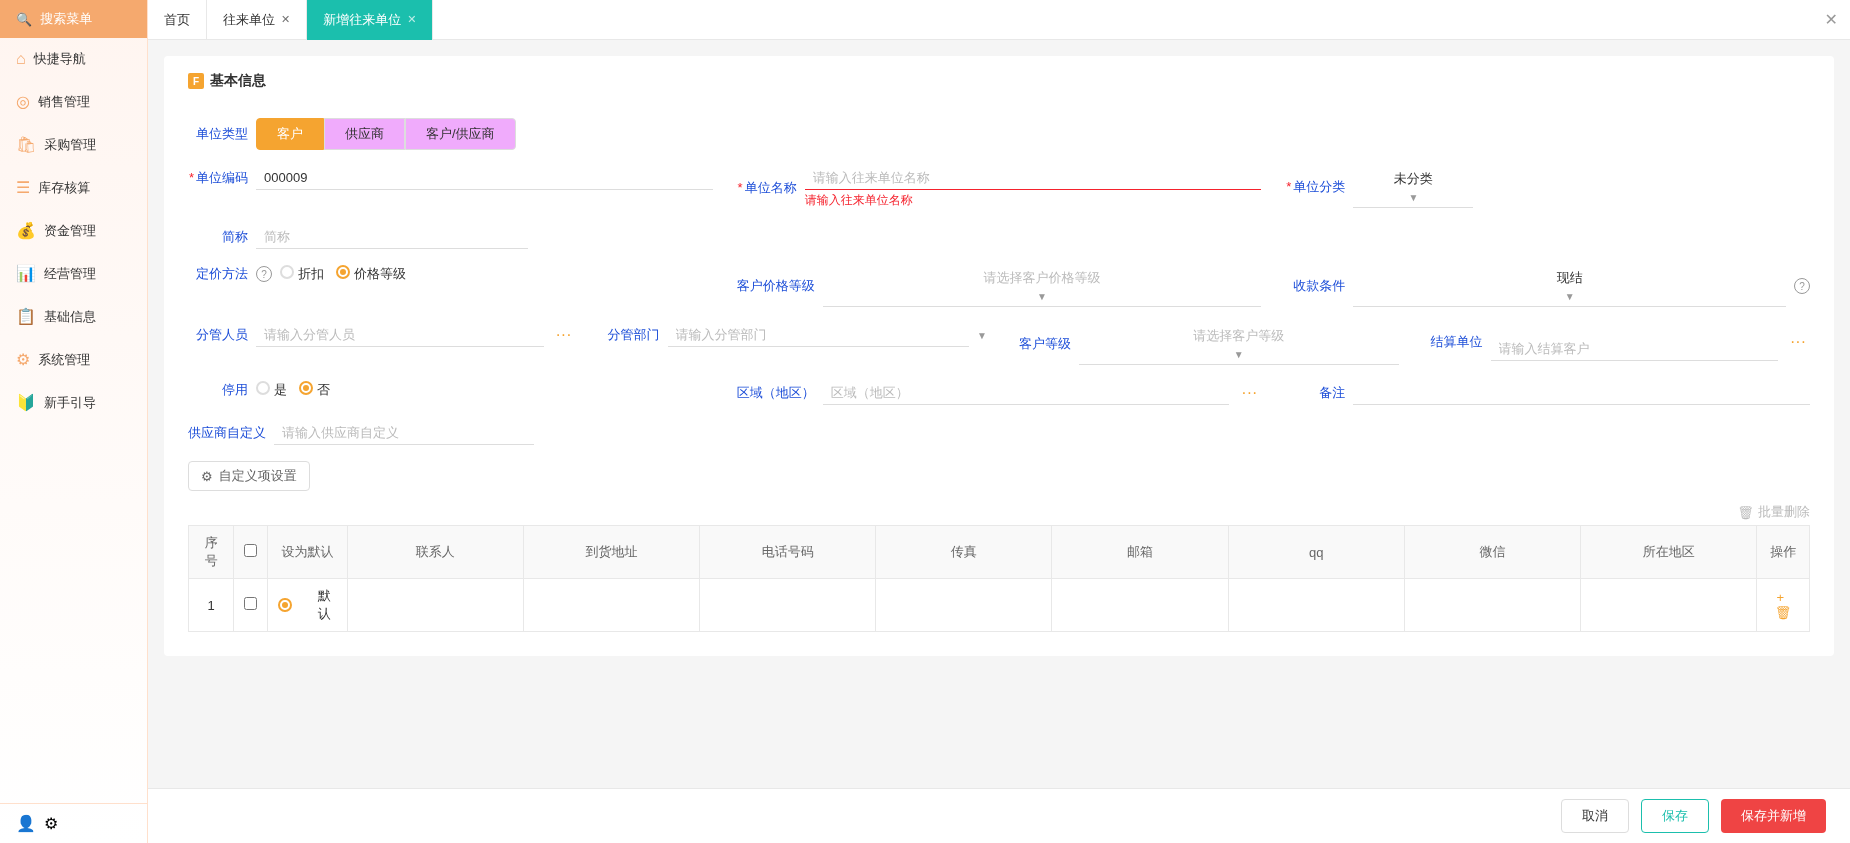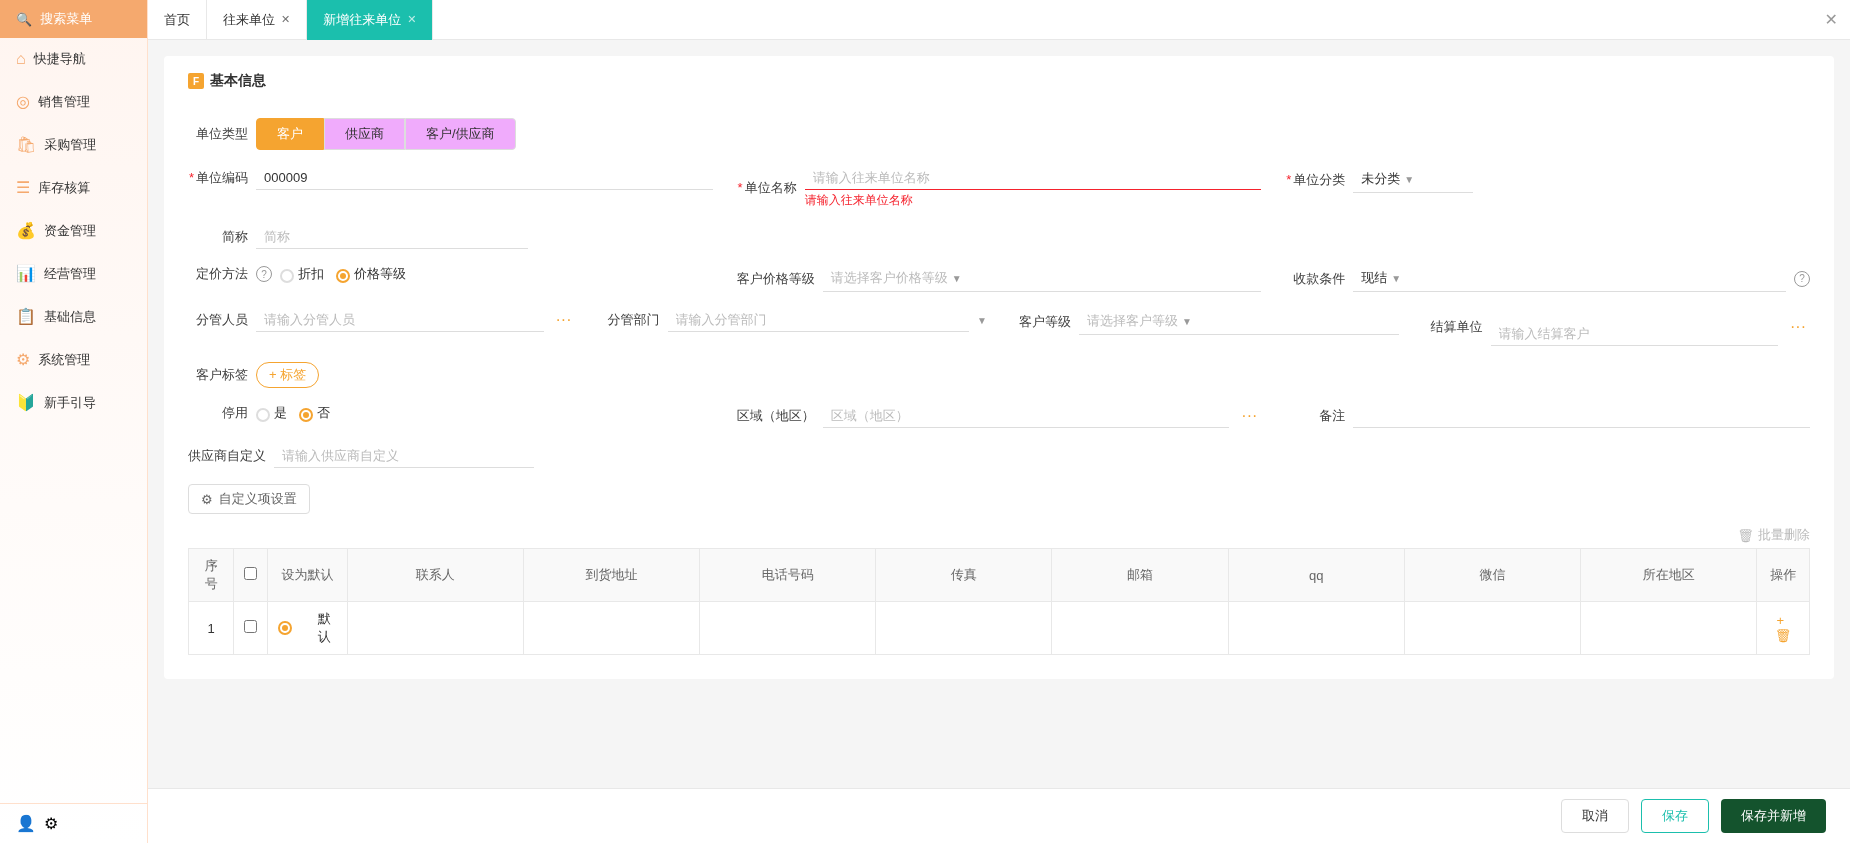--- a/index.html
+++ b/index.html
@@ -157,21 +157,21 @@
       gap: 24px;
       margin-bottom: 16px;
     }
     .form-field {
       display: flex;
       align-items: center;
       gap: 8px;
       flex: 1;
     }
     .form-label {
-      color: #404040;
+      color: #1d4ed8;
       white-space: nowrap;
       font-size: 13px;
       min-width: 60px;
       text-align: right;
     }
     .form-label.required::before {
       content: '*';
       color: #f5222d;
       margin-right: 2px;
     }
@@ -196,20 +196,21 @@
     .form-select {
       display: flex;
       align-items: center;
       gap: 4px;
       border-bottom: 1px solid #ddd;
       padding: 4px 8px;
       cursor: pointer;
       min-width: 120px;
       color: #333;
       font-size: 13px;
+      flex-direction: column;
     }
     .form-select .placeholder { color: #bbb; }
     .chevron { color: #999; font-size: 10px; }
     .dots-btn {
       color: #f5a430;
       cursor: pointer;
       font-size: 16px;
       padding: 0 4px;
     }
     .help-icon {
@@ -226,21 +227,21 @@
     }
 
     
     .radio-group {
       display: flex;
       align-items: center;
       gap: 12px;
     }
     .radio-item {
       display: flex;
-      align-items: flex-end;
+      align-items: flex-start;
       gap: 4px;
       cursor: pointer;
       font-size: 13px;
       color: #333;
     }
     .radio-circle {
       width: 14px;
       height: 14px;
       border-radius: 50%;
       border: 2px solid #ddd;
@@ -344,21 +345,21 @@
       border-radius: 4px;
       background: #fff;
       color: #1bbfad;
       cursor: pointer;
       font-size: 13px;
     }
     .btn-save-new {
       padding: 7px 20px;
       border: none;
       border-radius: 4px;
-      background: #14532d;
+      background: #ef4444;
       color: #fff;
       cursor: pointer;
       font-size: 13px;
     }
 
     .field-with-error {
       display: flex;
       flex-direction: column;
       flex: 1;
     }
@@ -537,26 +538,20 @@
           </div>
         </div>
         <div class="form-field">
           <span class="form-label">结算单位</span>
           <input class="form-input" type="text" style="flex: 1 1 0%; margin-top: 14px;" placeholder="请输入结算客户">
           <span class="dots-btn">···</span>
         </div>
       </div>
 
       
-      <div class="form-row">
-        <div class="form-field">
-          <span class="form-label">客户标签</span>
-          <button class="tag-btn">+ 标签</button>
-        </div>
-      </div>
 
       
       <div class="form-row">
         <div class="form-field">
           <span class="form-label">停用</span>
           <div class="radio-group">
             <div class="radio-item">
               <div class="radio-circle"></div>
               <span>是</span>
             </div>

